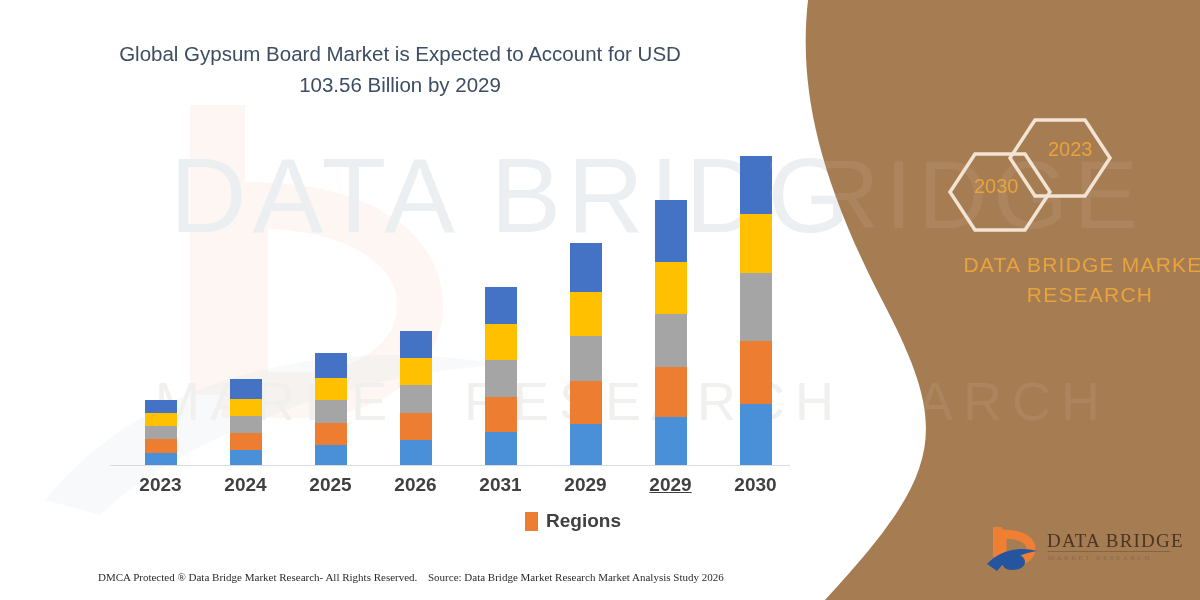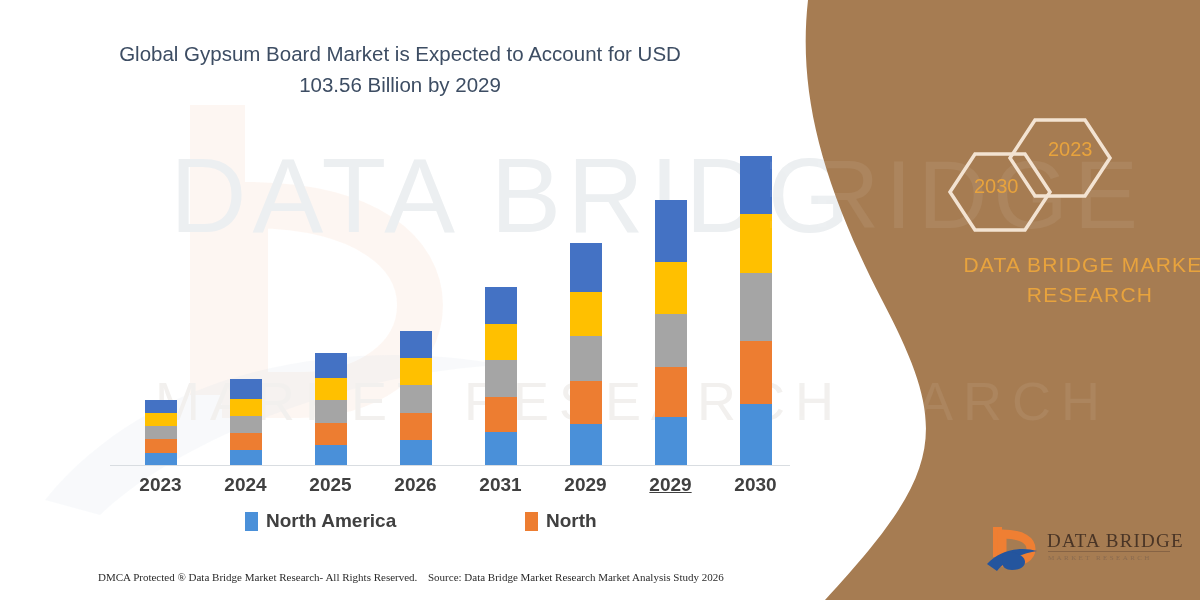--- a/index.html
+++ b/index.html
@@ -310,27 +310,23 @@
         <div class="x-label" style="left: 10.5px;">2023</div>
         <div class="x-label" style="left: 95.5px;">2024</div>
         <div class="x-label" style="left: 180.5px;">2025</div>
         <div class="x-label" style="left: 265.5px;">2026</div>
         <div class="x-label" style="left: 350.5px;">2031</div>
         <div class="x-label" style="left: 435.5px;">2029</div>
         <div class="x-label" style="left: 520.5px; text-decoration: underline;">2029</div>
         <div class="x-label" style="left: 605.5px;">2030</div>
       </div>
     <div id="legend">
-        <div class="legend-item" style="left: 135px;">
-          <span class="legend-swatch" style="background: rgb(74, 144, 217);"></span>
-          <span>North America</span>
-        </div>
         <div class="legend-item" style="left: 415px;">
           <span class="legend-swatch" style="background: rgb(237, 125, 49);"></span>
-          <span>North</span>
+          <span>Regions</span>
         </div>
       </div>
 
     <div id="footer">
       <div class="footer-text" id="footer-dmca">DMCA Protected ® Data Bridge Market Research- All Rights Reserved.</div>
       <div class="footer-text" id="footer-source">Source: Data Bridge Market Research  Market Analysis Study 2026</div>
     </div>
   </div>
 
   <div id="right-panel">

